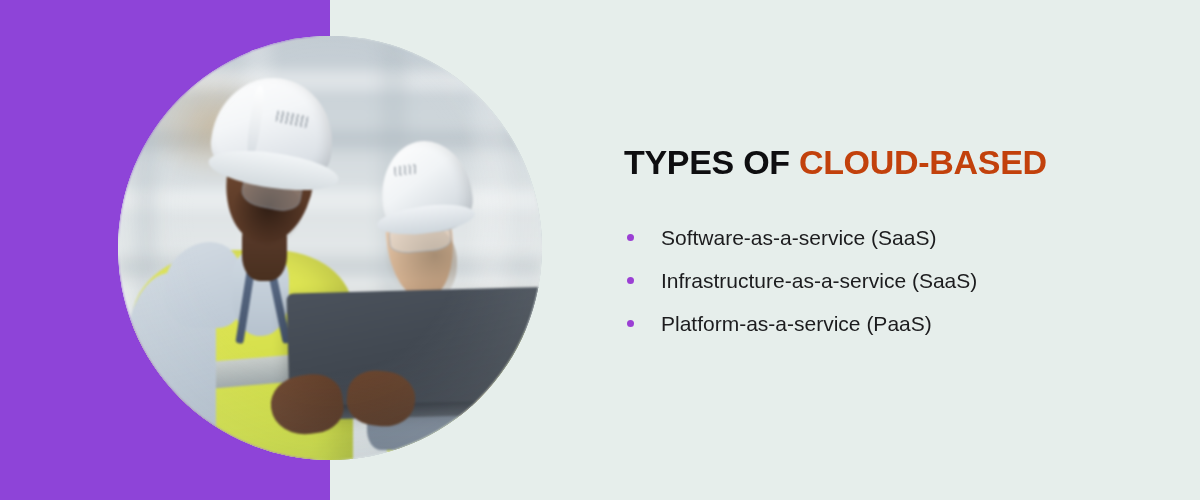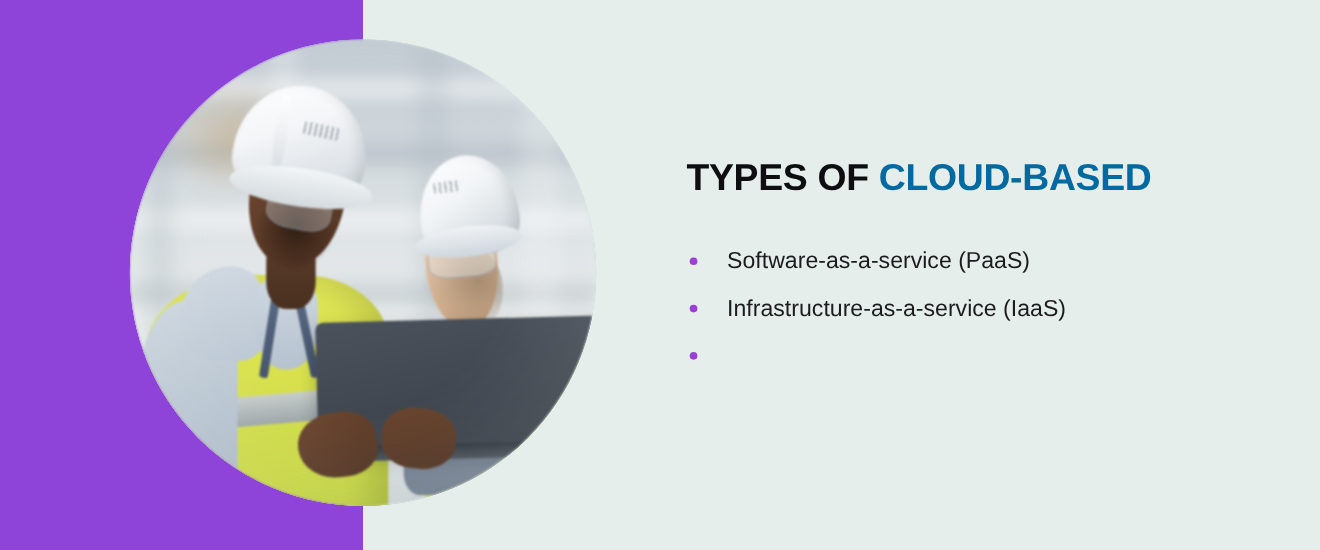--- a/index.html
+++ b/index.html
@@ -464,21 +464,21 @@
     font-family: "Liberation Sans", sans-serif;
     font-size: 34px;
     font-weight: 700;
     line-height: 43px;
     letter-spacing: -0.3px;
     color: #0e0e10;
     text-transform: uppercase;
     white-space: nowrap;
   }
   .headline .accent {
-    color: #0369a1;
+    color: #c2410c;
   }
 
   .bullets {
     list-style: none;
     margin: 0;
     padding: 0;
     margin-top: 32px;
   }
   .bullets li {
     position: relative;
@@ -558,25 +558,26 @@
 
   <div class="content">
 
     <h1 class="headline">
       <span>TYPES OF </span><span class="accent">CLOUD-BASED</span><br>
     </h1>
 
     <ul class="bullets">
       <li>
         <span class="dot"></span>
-        <span>Software-as-a-service (PaaS)</span>
+        <span>Software-as-a-service (SaaS)</span>
       </li>
       <li>
         <span class="dot"></span>
-        <span>Infrastructure-as-a-service (IaaS)</span>
+        <span>Infrastructure-as-a-service (SaaS)</span>
       </li>
       <li>
         <span class="dot"></span>
+        <span>Platform-as-a-service (PaaS)</span>
       </li>
     </ul>
 
   </div>
 </div>
 
 </body></html>

